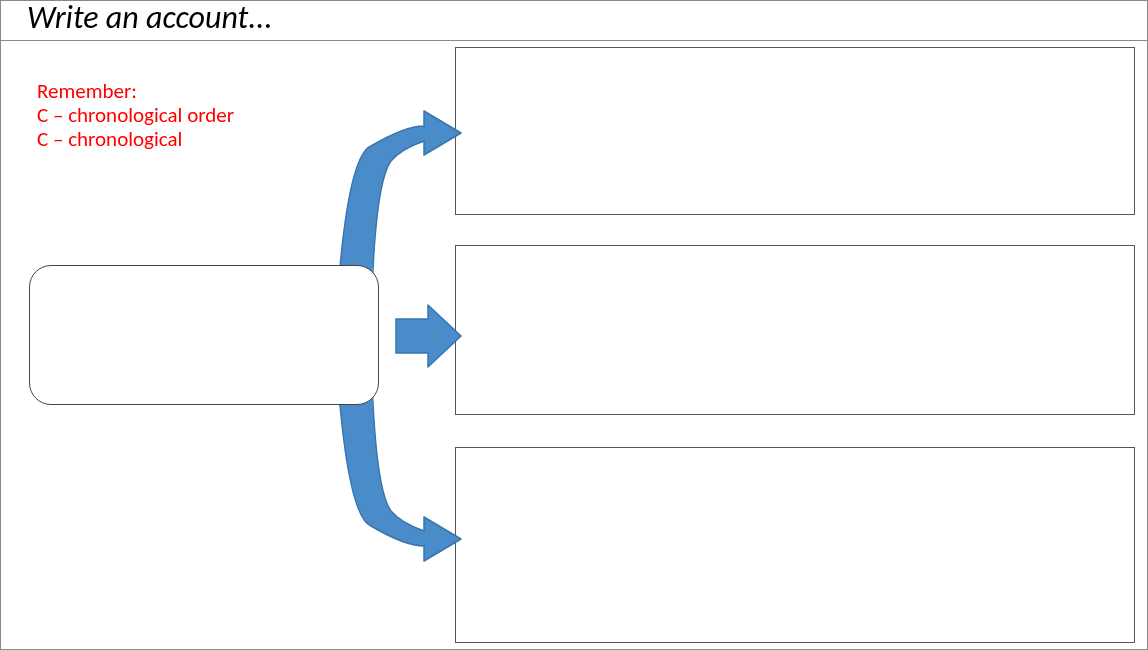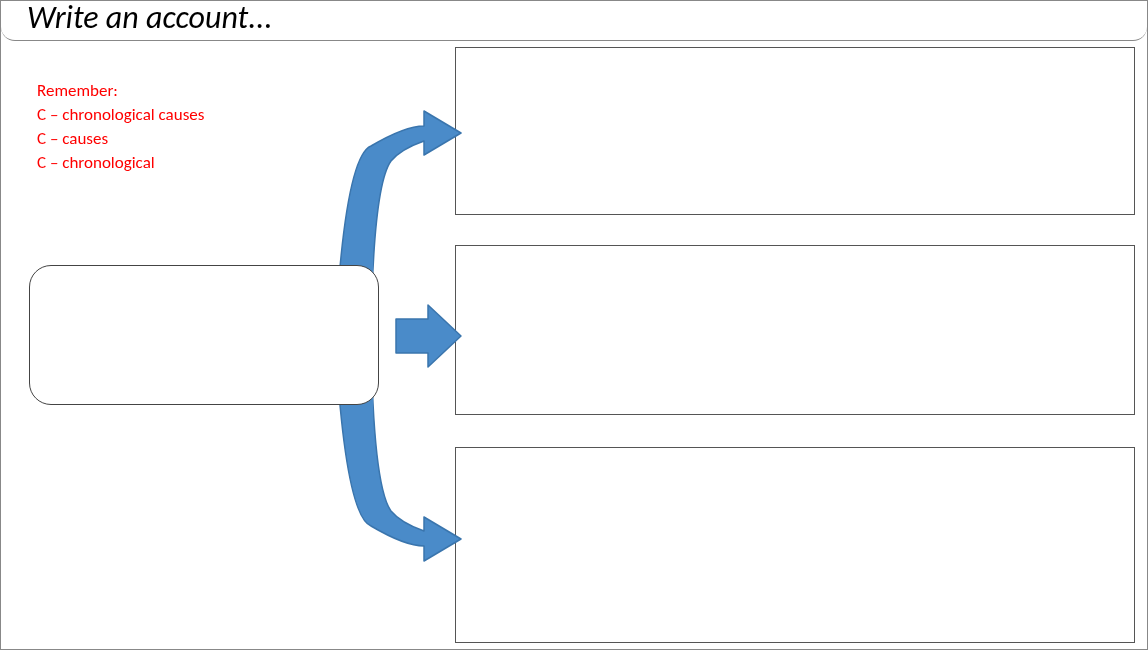--- a/index.html
+++ b/index.html
@@ -21,36 +21,35 @@
     .header {
       position: absolute;
       top: 0; left: 0; right: 0;
       height: 40px;
       border-bottom: 1px solid #888;
       display: flex;
       align-items: flex-start;
       gap: 80px;
       padding-left: 26px;
       padding-top: 0;
-      border-radius: 14px;
     }
     .header h1, .header h2 {
       font-style: italic;
       font-weight: 400;
       font-size: 32px;
       color: #000;
       line-height: 34px;
       white-space: nowrap;
     }
     .reminder {
       position: absolute;
       top: 78px;
       left: 36px;
       color: #ff0000;
-      font-size: 17px;
+      font-size: 21px;
       line-height: 24px;
       font-family: "Segoe UI", Calibri, Arial, sans-serif;
     }
     .reminder .row { display: block; }
     .rounded-box {
       position: absolute;
       top: 264px;
       left: 28px;
       width: 350px;
       height: 140px;
@@ -83,22 +82,21 @@
 <body>
 
 <div class="page">
 
   <div class="header">
     <h1>Write an account...</h1>
   </div>
 
   <div class="reminder">
     <span class="row">Remember:</span>
-    <span class="row">C – chronological causes</span>
-    <span class="row">C – causes</span>
+    <span class="row">C – chronological order</span>
     <span class="row">C – chronological</span>
   </div>
 
   <svg class="connector-svg" viewBox="0 0 470 610">
     <defs>
       <filter id="none"></filter>
     </defs>
 
     <g fill="#4A8BC9" stroke="#3A75AD" stroke-width="1.5" stroke-linejoin="round">
 

